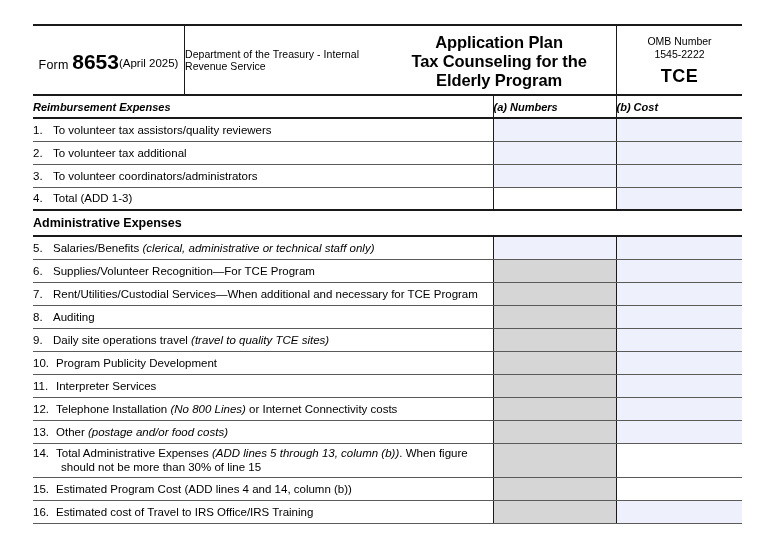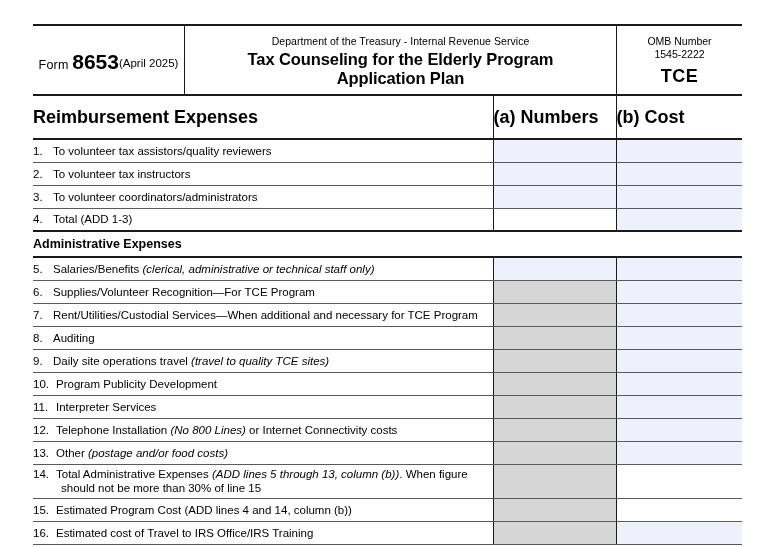--- a/index.html
+++ b/index.html
@@ -30,21 +30,21 @@
     align-items:center;justify-content:center;
     box-sizing:border-box;
     padding-top:4px;
   }
   .form-line{font-size:12.5px;letter-spacing:.2px;white-space:nowrap;}
   .form-line b{font-size:21px;font-weight:bold;letter-spacing:0;}
   .form-date{font-size:11.5px;margin-top:2px;}
   .mh-center{
     flex:1;
     border-right:1.5px solid #1a1a1a;
-    display:flex;flex-direction:column;
+    display:flex;flex-direction:row;
     align-items:center;justify-content:center;
     box-sizing:border-box;
     padding-top:3px;
   }
   .treasury{font-size:10.5px;margin-bottom:3px;letter-spacing:.05px;}
   .title{
     font-size:16.5px;font-weight:bold;
     line-height:19px;text-align:center;
     letter-spacing:-.1px;
   }
@@ -66,22 +66,22 @@
     vertical-align:middle;
     box-sizing:border-box;
   }
   .c-label{width:460px;}
   .c-a{width:123px;}
   .c-b{width:126px;}
 
   .rowline td{border-bottom:1.2px solid #5a5a5a;}
   .hdr-row td{
     border-bottom:2.2px solid #1a1a1a;
-    height:43px;
-    font-weight:bold;font-size:18px;
+    height:22px;
+    font-weight:bold;font-size:11px;font-style:italic;
   }
   .sect-row td{
     border-bottom:2.2px solid #1a1a1a;
     height:26px;
     font-weight:bold;font-size:12.5px;
   }
   .lbl{
     padding-left:5px;
     font-size:11.5px;
     line-height:14px;
@@ -118,22 +118,22 @@
     <div class="mh-left">
       <div class="form-line">
         <span>Form</span>
         <b>8653</b>
       </div>
       <div class="form-date">(April 2025)</div>
     </div>
     <div class="mh-center">
       <div class="treasury">Department of the Treasury - Internal Revenue Service</div>
       <div class="title">
+        <div>Application Plan</div>
         <div>Tax Counseling for the Elderly Program</div>
-        <div>Application Plan</div>
       </div>
     </div>
     <div class="mh-right">
       <div class="omb-label">OMB Number</div>
       <div class="omb-num">1545-2222</div>
       <div class="omb-code">TCE</div>
     </div>
   </div>
 
   <table class="tbl">
@@ -153,21 +153,21 @@
     <tr class="rowline r-tall">
       <td class="lbl">
         <span class="num">1.</span><span>To volunteer tax assistors/quality reviewers</span>
       </td>
       <td class="divL fill"></td>
       <td class="divL fill"></td>
     </tr>
 
     <tr class="rowline r-tall">
       <td class="lbl">
-        <span class="num">2.</span><span>To volunteer tax instructors</span>
+        <span class="num">2.</span><span>To volunteer tax additional</span>
       </td>
       <td class="divL fill"></td>
       <td class="divL fill"></td>
     </tr>
 
     <tr class="rowline r-tall">
       <td class="lbl">
         <span class="num">3.</span><span>To volunteer coordinators/administrators</span>
       </td>
       <td class="divL fill"></td>

